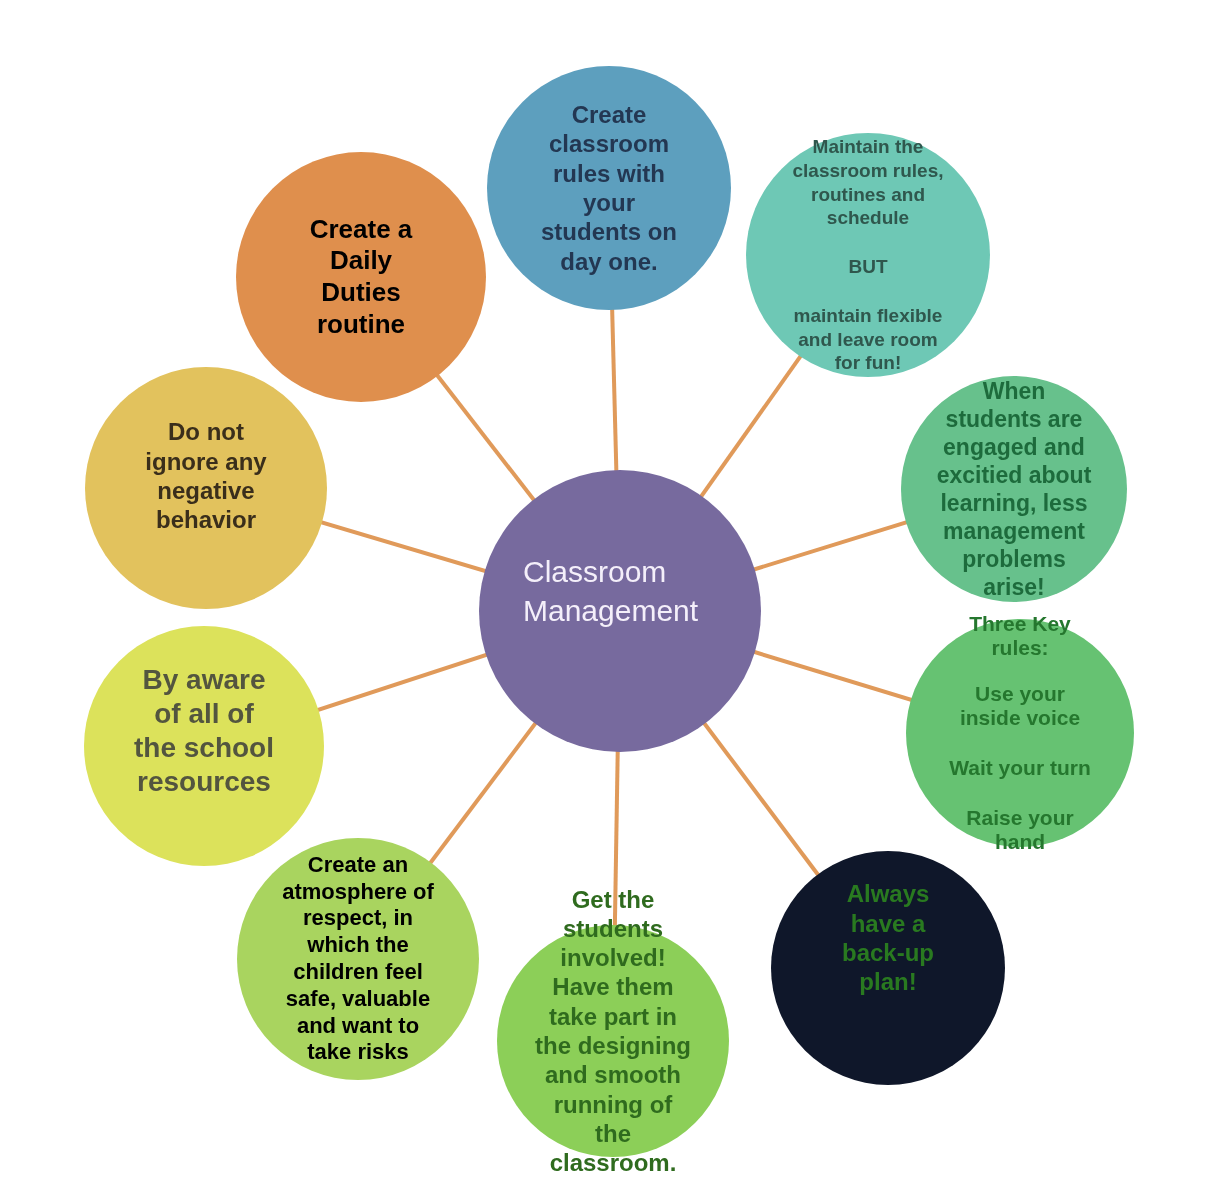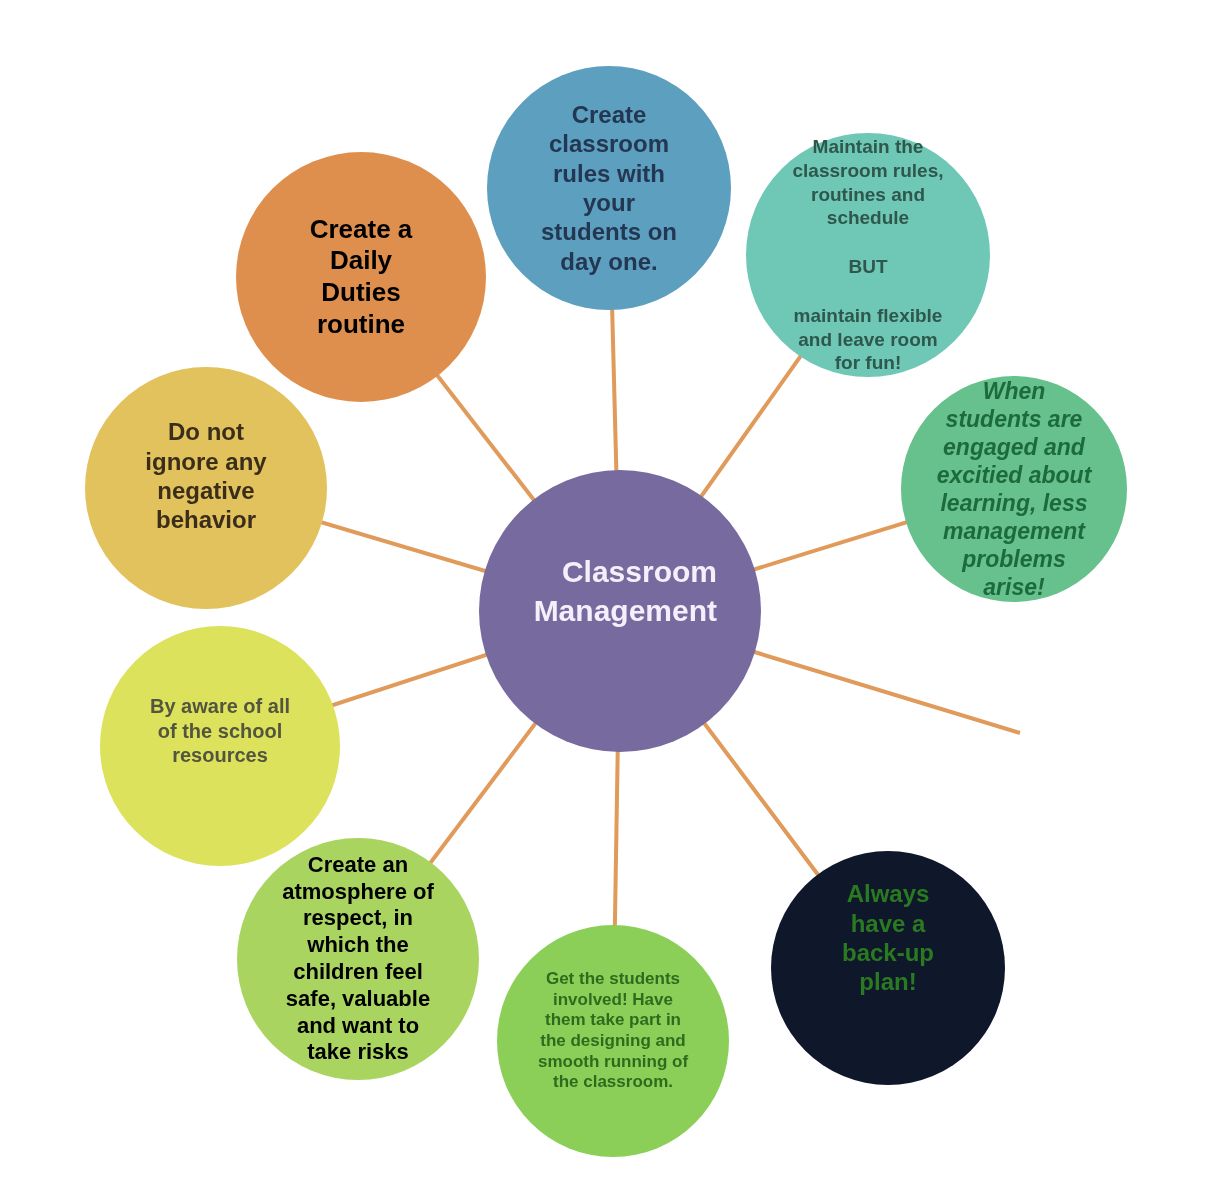--- a/index.html
+++ b/index.html
@@ -39,22 +39,22 @@
   }
   .node p + p {
     margin-top: 13px;
   }
   .center-node {
     position: absolute;
     border-radius: 50%;
     display: flex;
     align-items: center;
     justify-content: center;
-    text-align: right;
-    font-weight: bold;
+    text-align: left;
+    font-weight: normal;
     box-sizing: border-box;
     line-height: 1.3;
   }
 </style>
 </head>
 <body>
 
 <div class="stage">
 
   <svg class="connectors" viewBox="0 0 1226 1200">
@@ -73,38 +73,44 @@
   <div class="node" style="left: 487px; top: 66px; width: 244px; height: 244px; font-size: 24px; padding: 0px 32px; background-color: rgb(93, 159, 190); color: rgb(35, 55, 82);">
     <p>Create classroom rules with your students on day one.</p>
   </div>
 
   <div class="node" style="left: 746px; top: 133px; width: 244px; height: 244px; font-size: 19px; padding: 0px 26px; line-height: 1.25; background-color: rgb(110, 200, 181); color: rgb(47, 87, 77);">
     <p>Maintain the classroom rules, routines and schedule</p>
     <p>BUT</p>
     <p>maintain flexible and leave room for fun!</p>
   </div>
 
-  <div class="node" style="left: 901px; top: 376px; width: 226px; height: 226px; font-size: 23px; padding: 0px 22px; background-color: rgb(103, 193, 140); color: rgb(29, 107, 60); font-style: italic;">
+  <div class="node" style="left: 901px; top: 376px; width: 226px; height: 226px; font-size: 23px; padding: 0px 22px; background-color: rgb(103, 193, 140); color: rgb(29, 107, 60);">
     <p>When students are engaged and excitied about learning, less management problems arise!</p>
   </div>
 
+  <div class="node" style="left: 906px; top: 619px; width: 228px; height: 228px; font-size: 21px; padding: 0px 28px; line-height: 1.15; background-color: rgb(102, 194, 114); color: rgb(37, 119, 46);">
+    <p>Three Key rules:</p>
+    <p style="margin-top:10px;">Use your inside voice</p>
+    <p style="margin-top:14px;">Wait your turn</p>
+    <p style="margin-top:14px;">Raise your hand</p>
+  </div>
 
   <div class="node" style="left: 771px; top: 851px; width: 234px; height: 234px; font-size: 24px; padding: 0px 34px 60px; background-color: #0f172a; color: rgb(41, 122, 32);">
     <p>Always have a back-up plan!</p>
   </div>
 
-  <div class="node" style="left: 497px; top: 925px; width: 232px; height: 232px; font-size: 17px; padding: 0px 24px 20px; background-color: rgb(140, 207, 88); color: rgb(47, 107, 30);">
+  <div class="node" style="left: 497px; top: 925px; width: 232px; height: 232px; font-size: 24px; padding: 0px 24px 20px; background-color: rgb(140, 207, 88); color: rgb(47, 107, 30);">
     <p>Get the students involved! Have them take part in the designing and smooth running of the classroom.</p>
   </div>
 
   <div class="node" style="left: 237px; top: 838px; width: 242px; height: 242px; font-size: 22px; padding: 0px 30px; background-color: rgb(169, 212, 95); color: #000000;">
     <p>Create an atmosphere of respect, in which the children feel safe, valuable and want to take risks</p>
   </div>
 
-  <div class="node" style="left: 100px; top: 626px; width: 240px; height: 240px; font-size: 20px; padding: 0px 36px 30px; background-color: rgb(220, 226, 91); color: rgb(83, 85, 63);">
+  <div class="node" style="left: 84px; top: 626px; width: 240px; height: 240px; font-size: 28px; padding: 0px 36px 30px; background-color: rgb(220, 226, 91); color: rgb(83, 85, 63);">
     <p>By aware of all of the school resources</p>
   </div>
 
   <div class="node" style="left: 85px; top: 367px; width: 242px; height: 242px; font-size: 24px; padding: 0px 40px 24px; background-color: rgb(226, 194, 93); color: rgb(58, 46, 27);">
     <p>Do not ignore any negative behavior</p>
   </div>
 
   <div class="node" style="left: 236px; top: 152px; width: 250px; height: 250px; font-size: 26px; padding: 0px 40px; background-color: rgb(223, 143, 77); color: #000000;">
     <p>Create a Daily Duties routine</p>
   </div>

